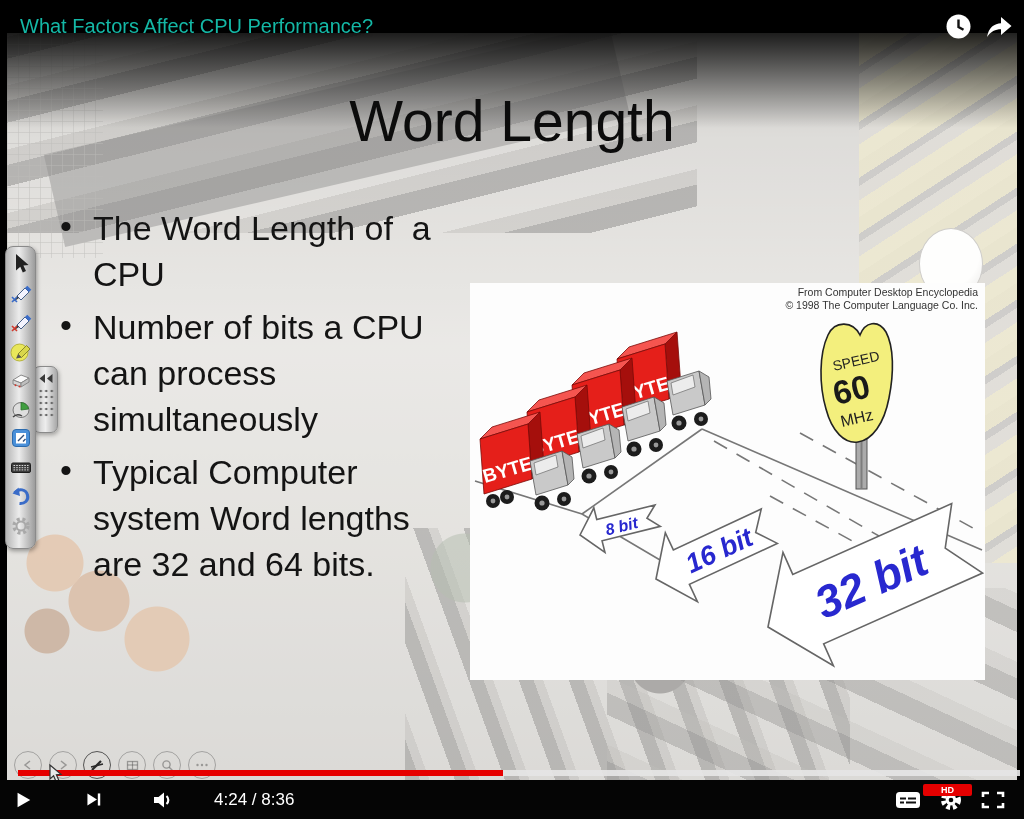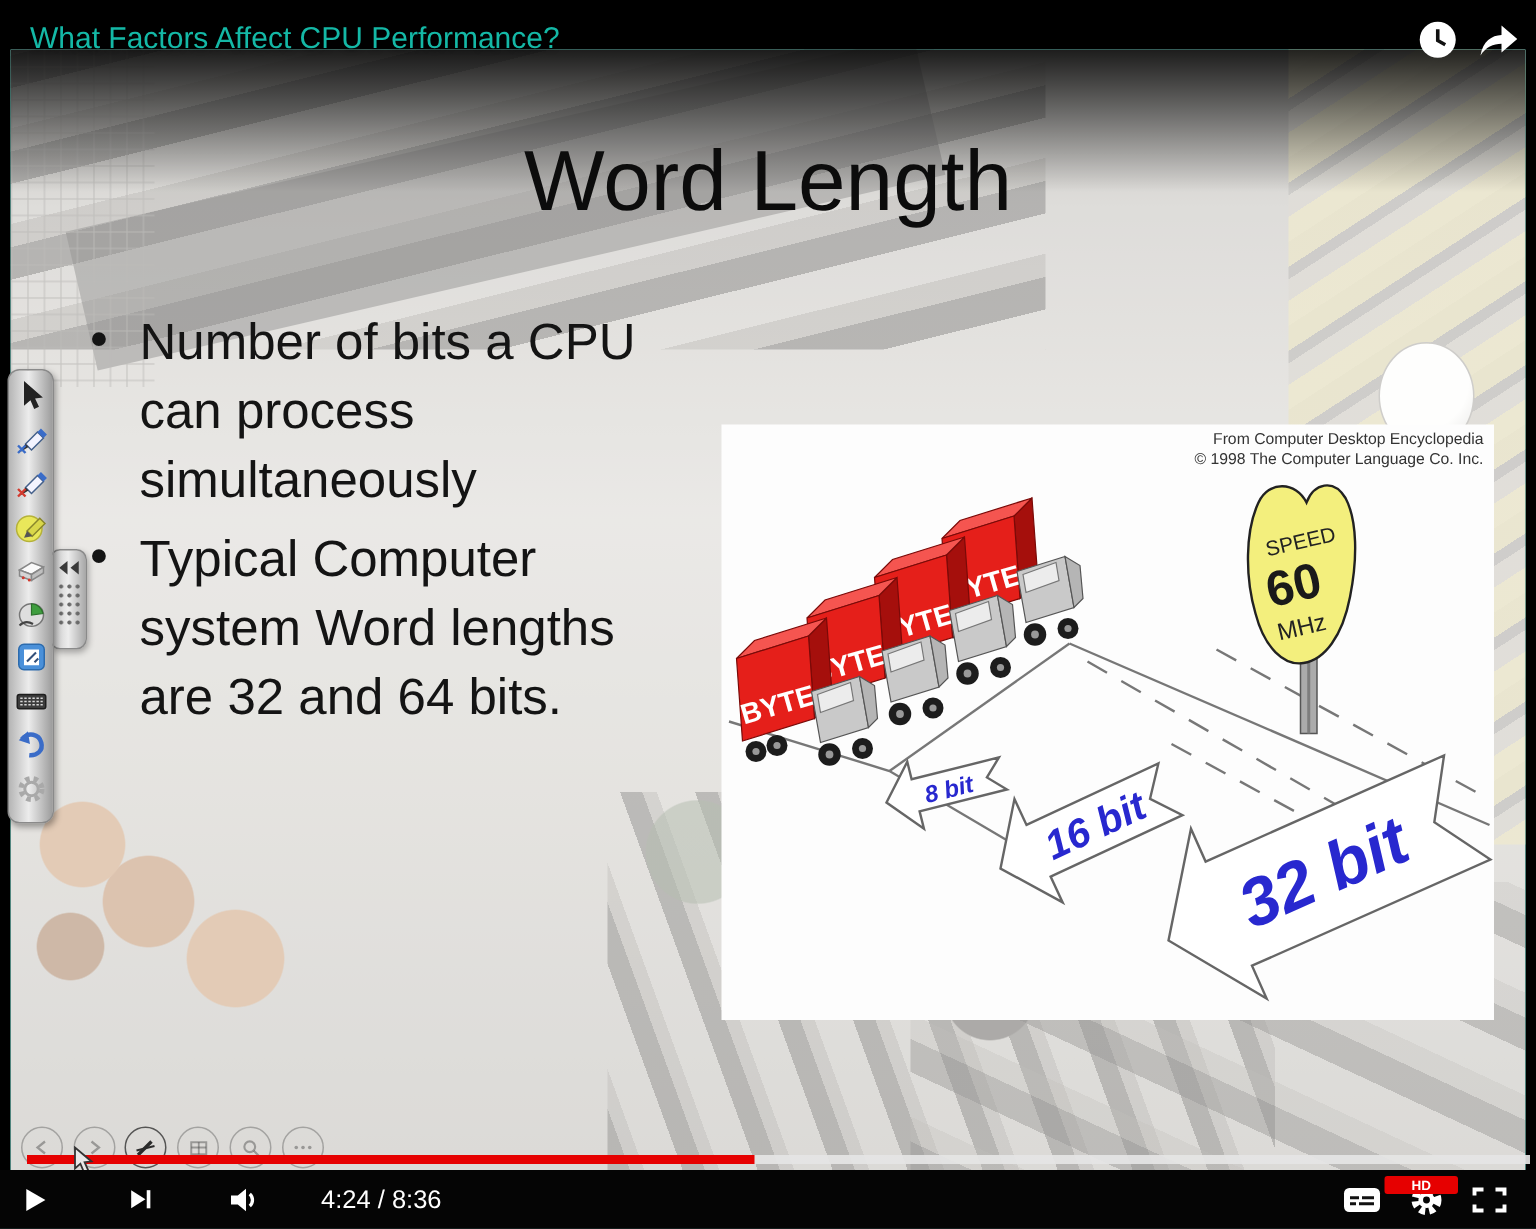--- a/index.html
+++ b/index.html
@@ -35,21 +35,21 @@
   .top-shade{position:absolute;left:0;top:0;width:100%;height:95px;
     background:linear-gradient(180deg,rgba(0,0,0,.85) 0%,rgba(0,0,0,0) 100%);}
   
   .slide-title{position:absolute;left:0;top:55px;width:100%;text-align:center;
     font-size:57px;color:#0c0c0c;letter-spacing:0;}
   .bullets{position:absolute;left:53px;top:172px;width:398px;list-style:none;margin:0;padding:0;}
   .bullets li{position:relative;padding-left:33px;margin-bottom:7px;
     font-size:34px;line-height:46px;color:#141414;}
   .bullets li>span{white-space:pre-wrap;}
   .bullets li::before{content:"\2022";position:absolute;left:0;top:-2px;font-size:34px;color:#141414;}
-  .illustration{position:absolute;left:474px;top:250px;width:515px;height:397px;background:#fdfdfd;}
+  .illustration{position:absolute;left:463px;top:250px;width:515px;height:397px;background:#fdfdfd;}
   
   .yt-title{position:absolute;left:20px;top:15px;color:#14b8a6;font-size:20px;z-index:30;
     text-shadow:0 0 4px rgba(0,0,0,.7);}
   .yt-topicons{position:absolute;top:13px;right:10px;z-index:30;display:flex;gap:12px;align-items:center;}
   .progress{position:absolute;left:18px;top:770px;width:1002px;height:6px;background:rgba(229,229,229,.92);z-index:22;}
   .progress-fill{height:100%;background:#e60000;width:48.4%;}
   .controlbar{position:absolute;left:0;top:780px;width:1024px;height:39px;background:#050505;z-index:25;}
   .cb-left{position:absolute;left:0;top:0;height:39px;display:flex;align-items:center;gap:24px;}
   .cb-btn{width:46px;height:39px;display:flex;align-items:center;justify-content:center;}
   .time{color:#fff;font-size:17px;margin-left:4px;white-space:nowrap;}
@@ -88,20 +88,21 @@
   <div class="bg-whitecap"></div>
   <div class="bg-coil"></div>
   <div class="bg-caps"></div>
   <div class="bg-br"></div>
   <div class="slide-overlay"></div>
   <div class="top-shade"></div>
 
   <div class="slide-title">Word Length</div>
 
   <ul class="bullets">
+    <li><span>The Word Length of  a CPU</span></li>
     <li><span>Number of bits a CPU can process simultaneously</span></li>
     <li><span>Typical Computer system Word lengths are 32 and 64 bits.</span></li>
   </ul>
 
   <div class="illustration">
     <svg width="515" height="397" viewBox="0 0 515 397" font-family="Liberation Sans, sans-serif">
 
       <text x="508" y="13" font-size="10.5" fill="#333" text-anchor="end">From Computer Desktop Encyclopedia</text>
       <text x="508" y="26" font-size="10.5" fill="#333" text-anchor="end">© 1998 The Computer Language Co. Inc.</text>
 

